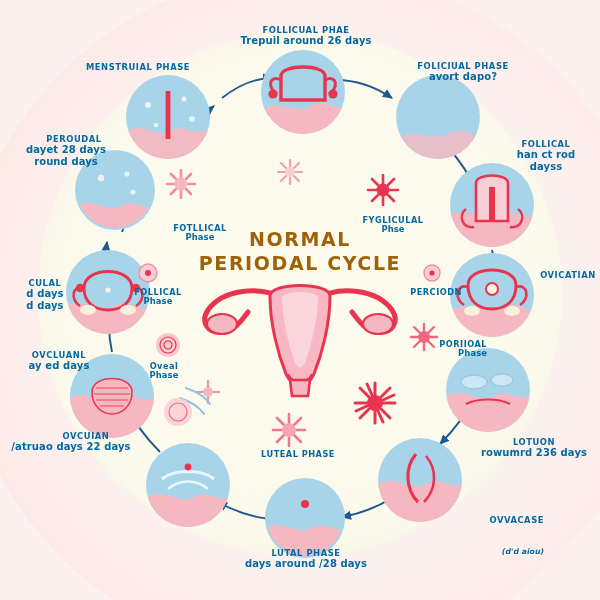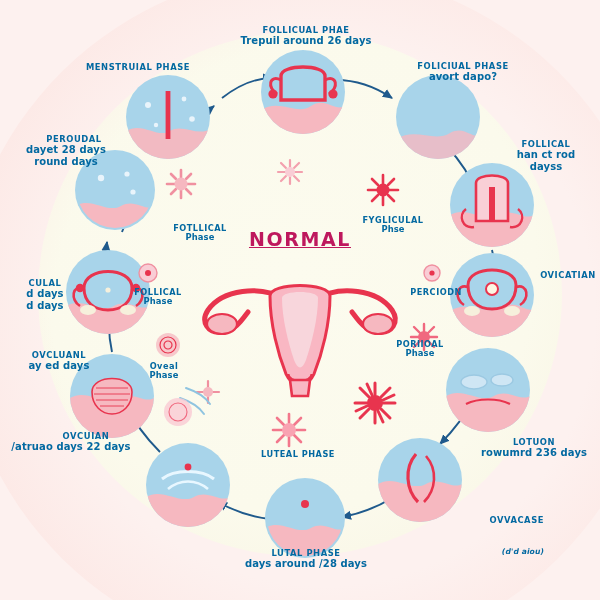--- a/index.html
+++ b/index.html
@@ -47,21 +47,21 @@
     font-size:10px;
     font-weight:600;
     letter-spacing:.1px;
   }
   .lab.inner .t1{font-size:8.2px;letter-spacing:.5px;}
   .lab.inner .t2{font-size:8.4px;}
 
   
   .center-title{
     position:absolute;left:0;right:0;top:228px;
-    text-align:center;color:#be185d;text-decoration:underline;
+    text-align:center;color:#a16207;
   }
   .center-title .l1{
     display:block;font-weight:700;font-size:19px;letter-spacing:1.6px;
   }
   .center-title .l2{
     display:block;font-weight:700;font-size:19px;letter-spacing:1.6px;margin-top:2px;
   }
 
   
   .lab.lalign{text-align:center;}
@@ -373,20 +373,21 @@
 
       <path d="M-18,-20 C-18,-28 18,-28 18,-20 C18,0 12,24 6,42 C2,52 -2,52 -6,42 C-12,24 -18,0 -18,-20 Z" fill="#f7dde2" opacity=".8"></path>
 
       <path d="M-12,56 C-12,66 12,66 12,56" fill="none" stroke="#e8344e" stroke-width="3"></path>
       <path d="M-10,62 L-8,78 L8,78 L10,62 Z" fill="#f9b7c3" stroke="#e8344e" stroke-width="2.6"></path>
     </g>
   </svg>
 
   <div class="center-title">
     <span class="l1">NORMAL</span>
+    <span class="l2">PERIODAL CYCLE</span>
   </div>
 
   <div class="lab" style="left:236px;top:26px;width:140px;">
     <span class="t1">FOLLICUAL PHAE</span>
     <span class="t2">Trepuil around 26 days</span>
   </div>
 
   <div class="lab" style="left:388px;top:62px;width:150px;">
     <span class="t1">FOLICIUAL PHASE</span>
     <span class="t2">avort dapo?</span>
@@ -461,21 +462,21 @@
 
   <div class="lab inner" style="left:388px;top:288px;width:96px;">
     <span class="t1">PERCIODN</span>
   </div>
 
   <div class="lab inner" style="left:124px;top:362px;width:80px;">
     <span class="t1" style="text-transform:none;font-weight:700;">Oveal</span>
     <span class="t2">Phase</span>
   </div>
 
-  <div class="lab inner" style="left:372px;top:340px;width:96px;">
+  <div class="lab inner" style="left:391px;top:340px;width:96px;text-align:right;">
     <span class="t1">PORIIOAL</span>
     <span class="t2">Phase</span>
   </div>
 
   <div class="lab inner" style="left:238px;top:450px;width:120px;">
     <span class="t1">LUTEAL PHASE</span>
   </div>
 
 </div>
 

